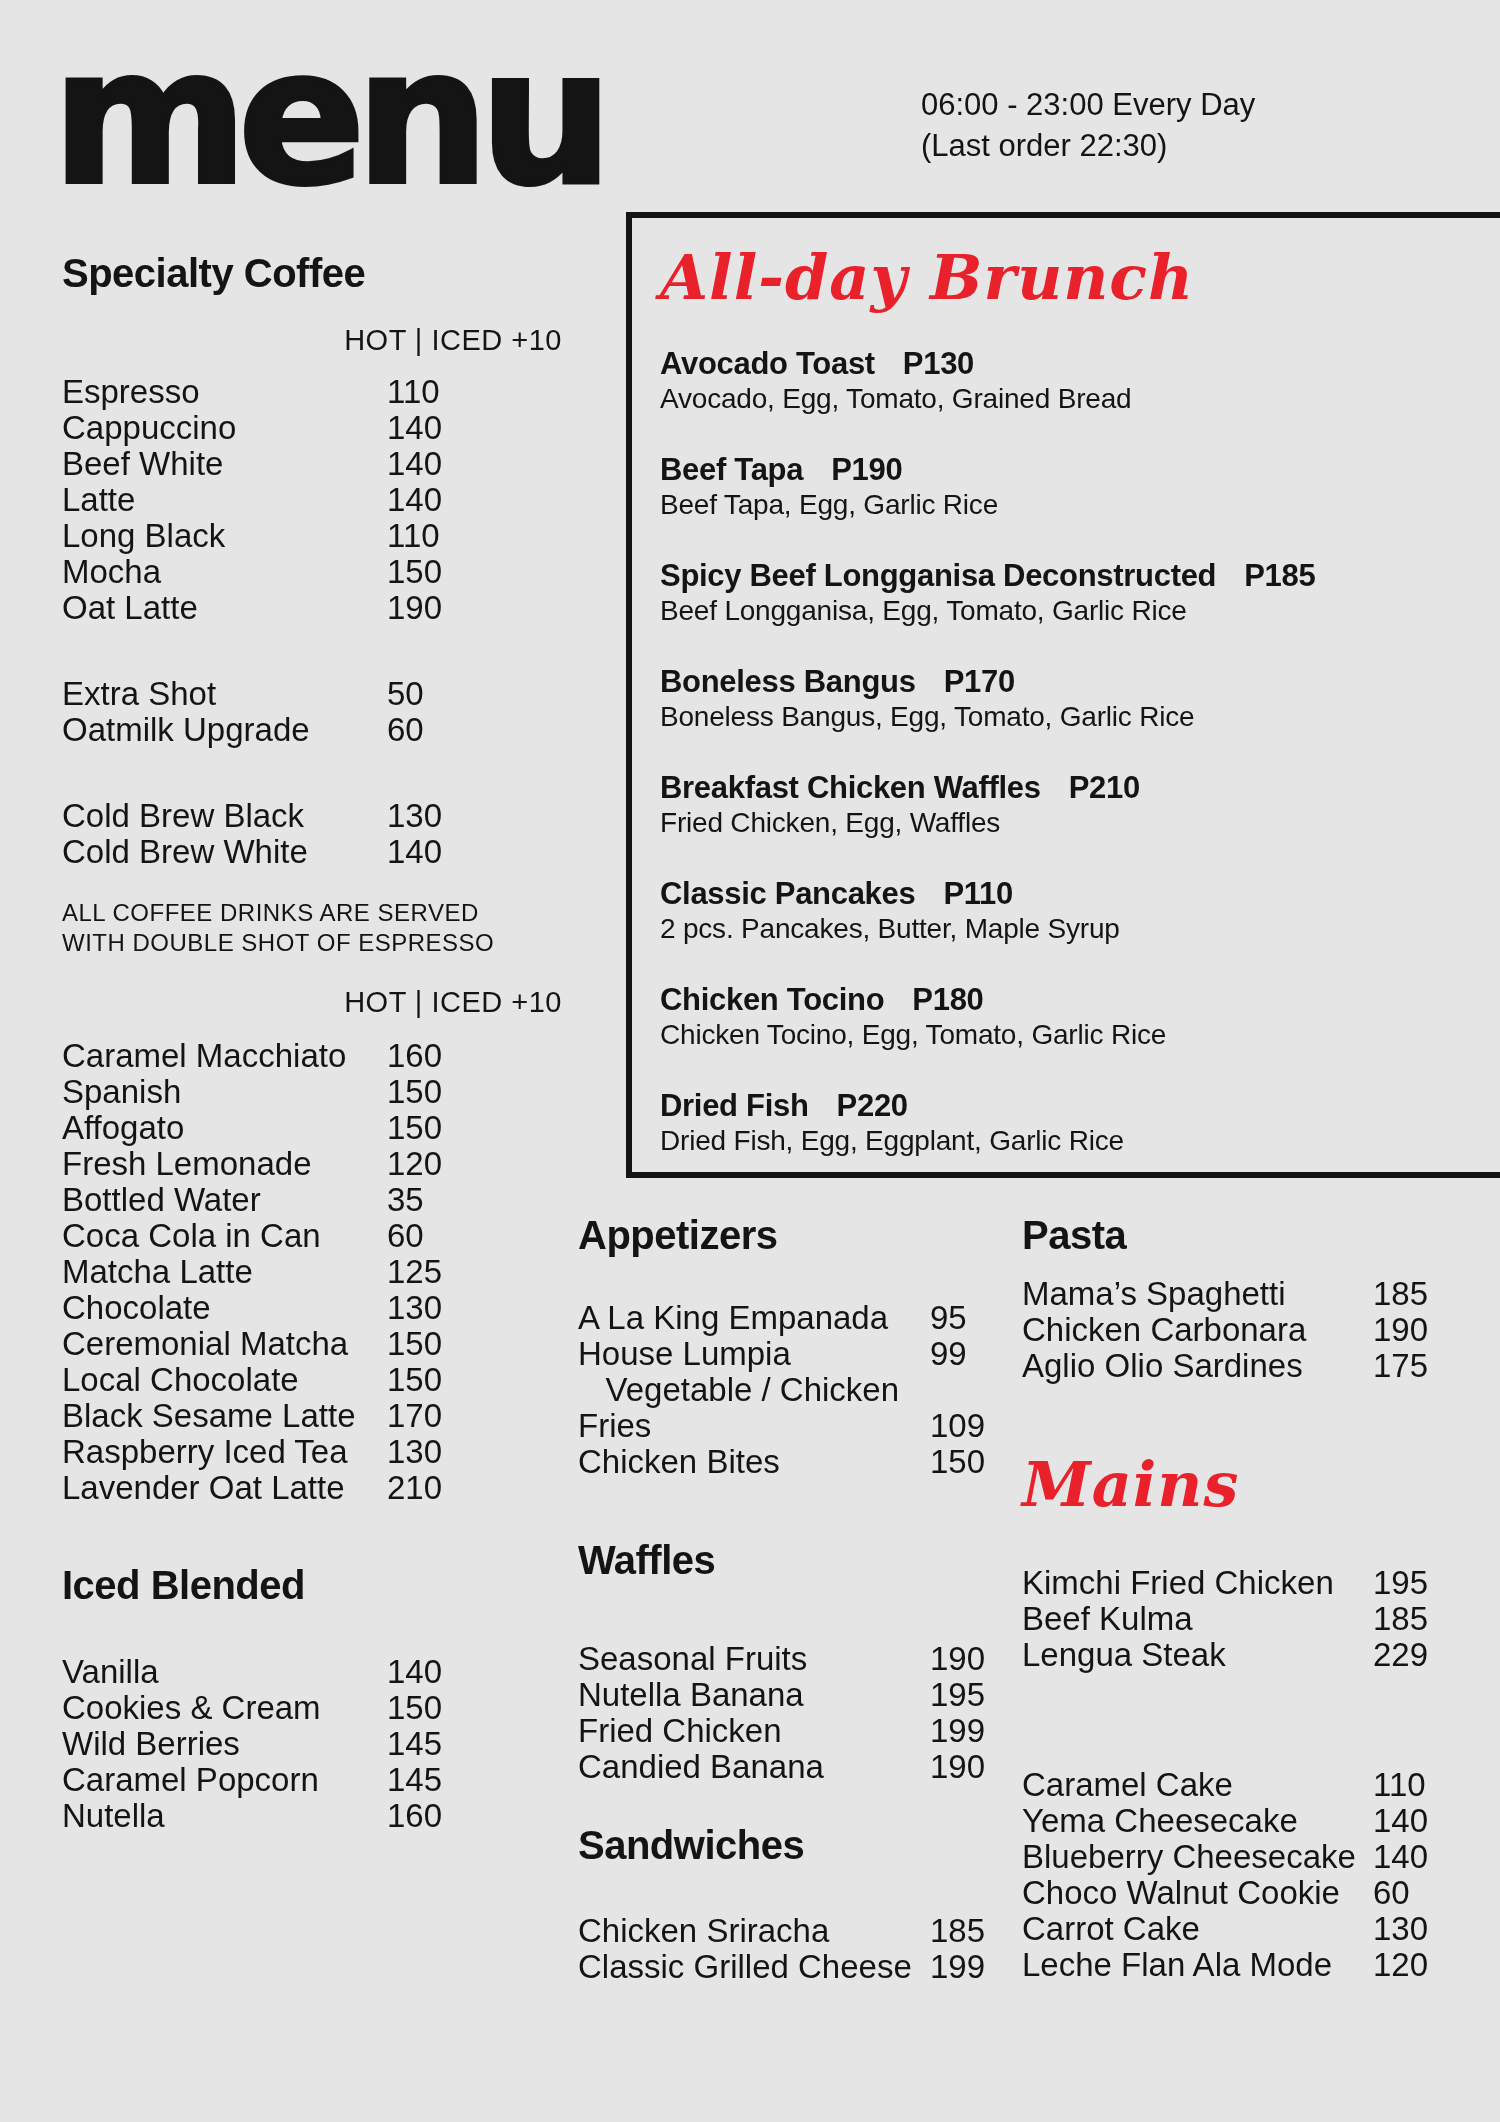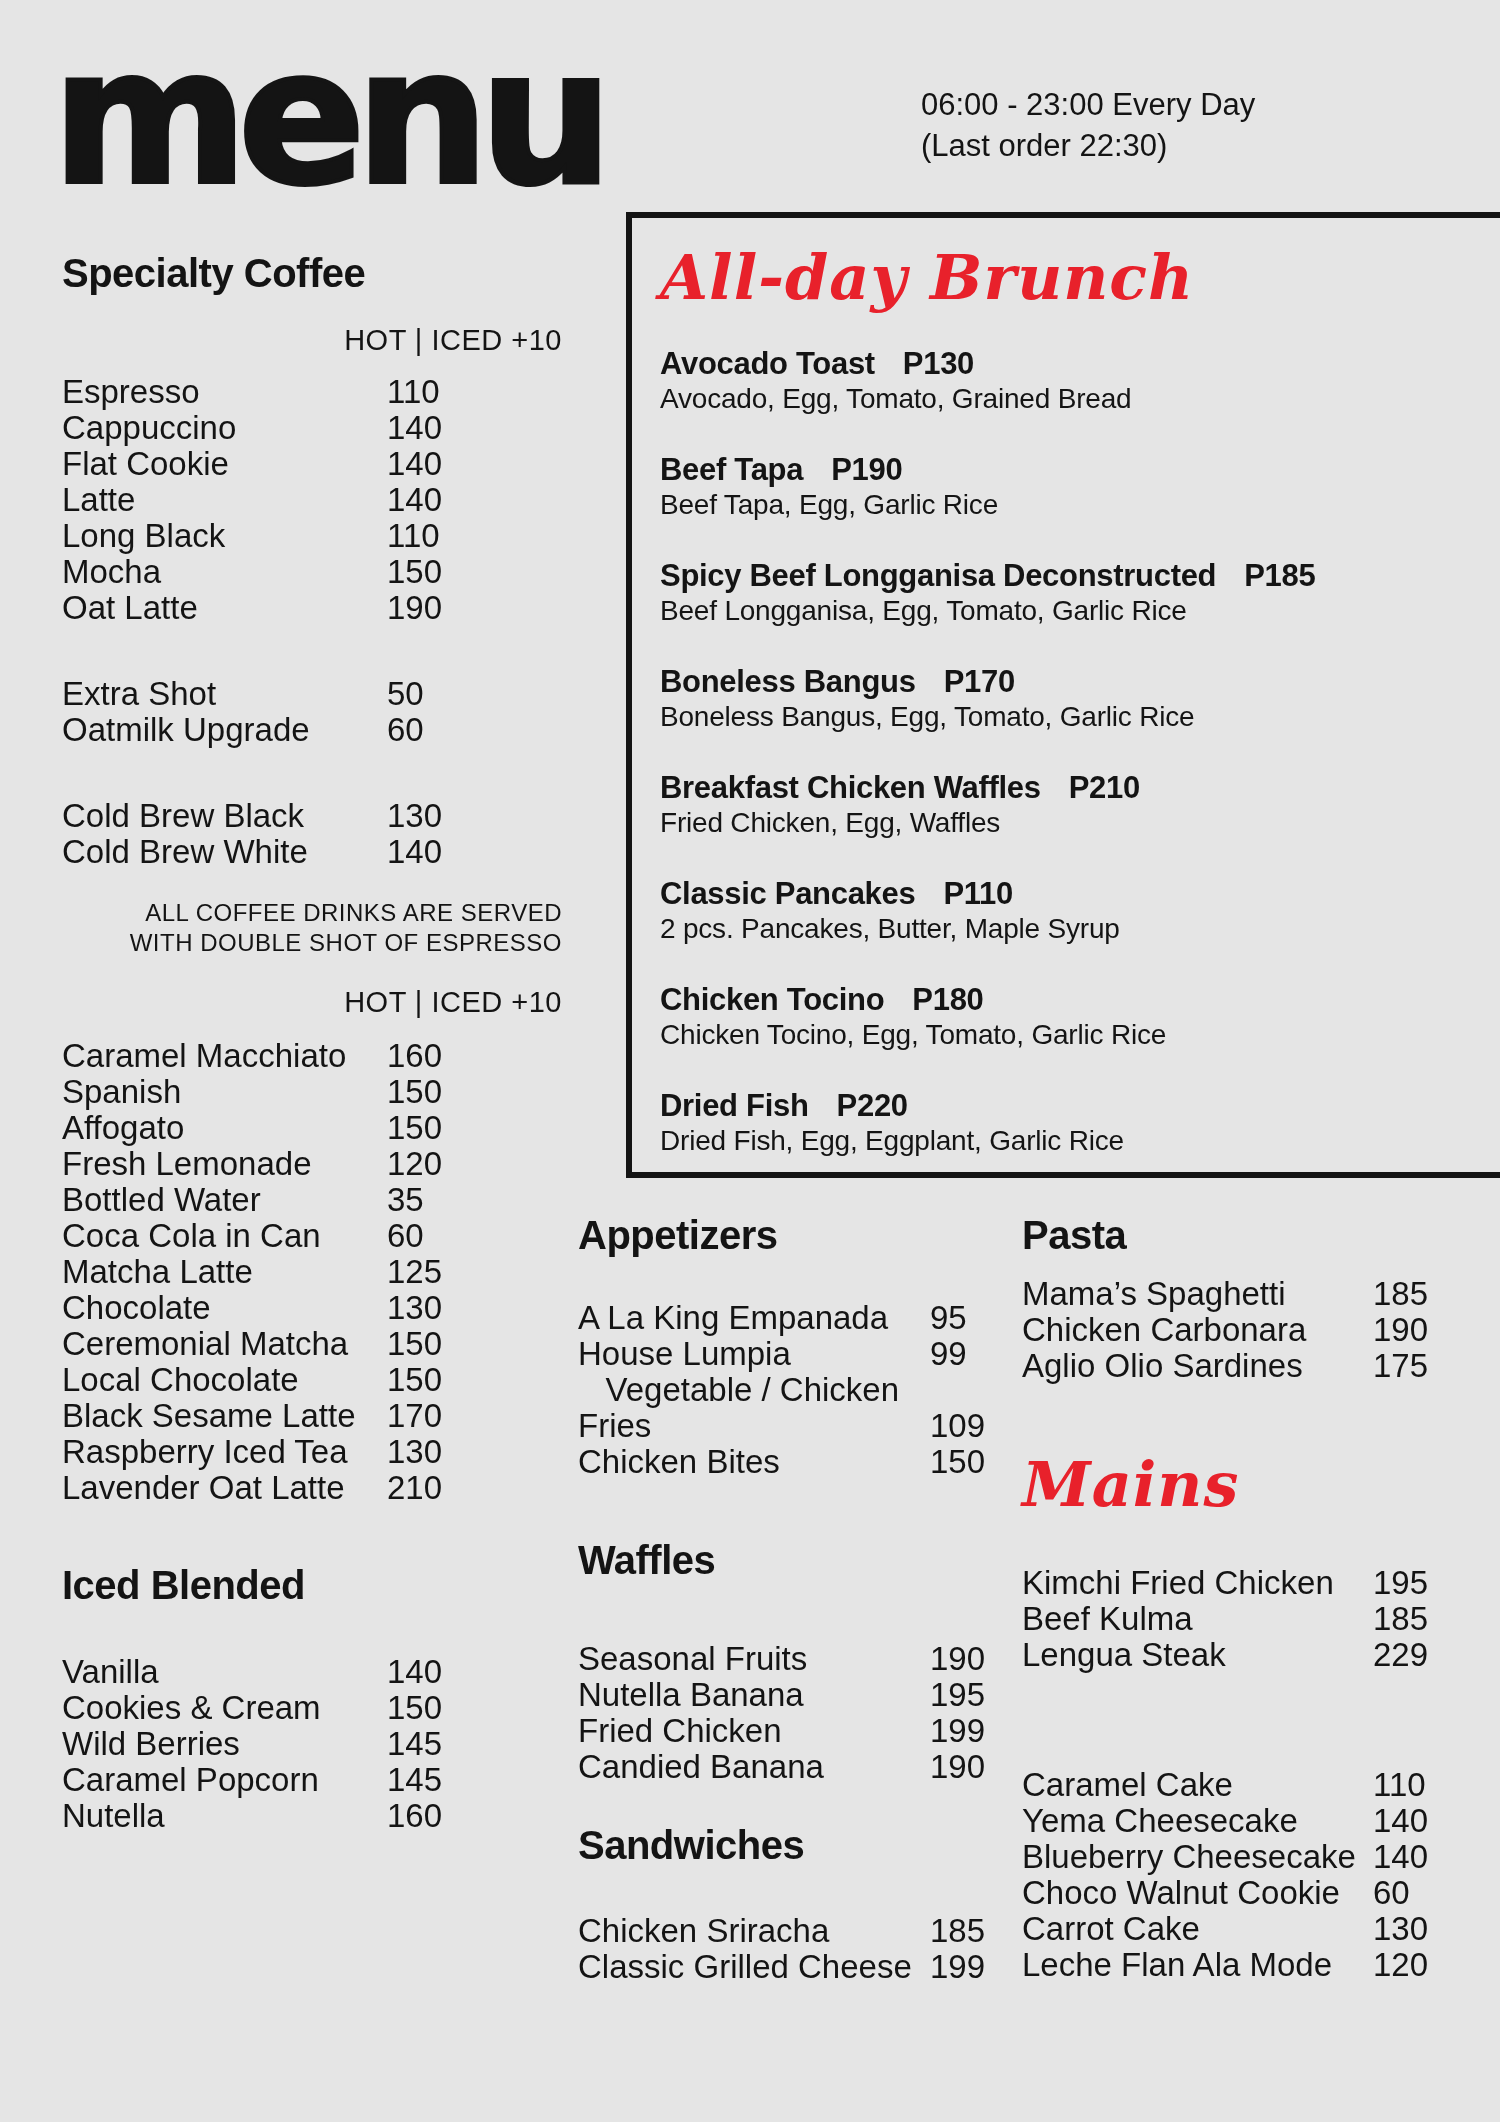--- a/index.html
+++ b/index.html
@@ -46,21 +46,21 @@
   .row{display:grid;line-height:36px;font-size:33px;}
   .row .nm{white-space:pre;}
   
   .left-col{position:absolute;left:62px;top:250px;width:500px;}
   .left-col .row{grid-template-columns:325px 1fr;}
   .left-col .hotline{margin-top:26px;}
   .g1{margin-top:16px;}
   .g2{margin-top:50px;}
   .g3{margin-top:50px;}
   .footnote{
-    margin-top:28px;text-align:right;font-size:24px;line-height:30px;
+    margin-top:28px;text-align:left;font-size:24px;line-height:30px;
     letter-spacing:0.5px;
   }
   .h2-other{margin-top:44px;}
   .hot2{margin-top:22px;}
   .g4{margin-top:18px;}
   .h2-iced{margin-top:56px;}
   .g5{margin-top:46px;}
   
   .mid{position:absolute;left:578px;width:430px;}
   .mid .row{grid-template-columns:352px 1fr;}
@@ -142,21 +142,21 @@
           <span class="nm">Espresso</span>
           <span class="pr">110</span>
         </div>
 
         <div class="row">
           <span class="nm">Cappuccino</span>
           <span class="pr">140</span>
         </div>
 
         <div class="row">
-          <span class="nm">Flat Cookie</span>
+          <span class="nm">Beef White</span>
           <span class="pr">140</span>
         </div>
 
         <div class="row">
           <span class="nm">Latte</span>
           <span class="pr">140</span>
         </div>
 
         <div class="row">
           <span class="nm">Long Black</span>

